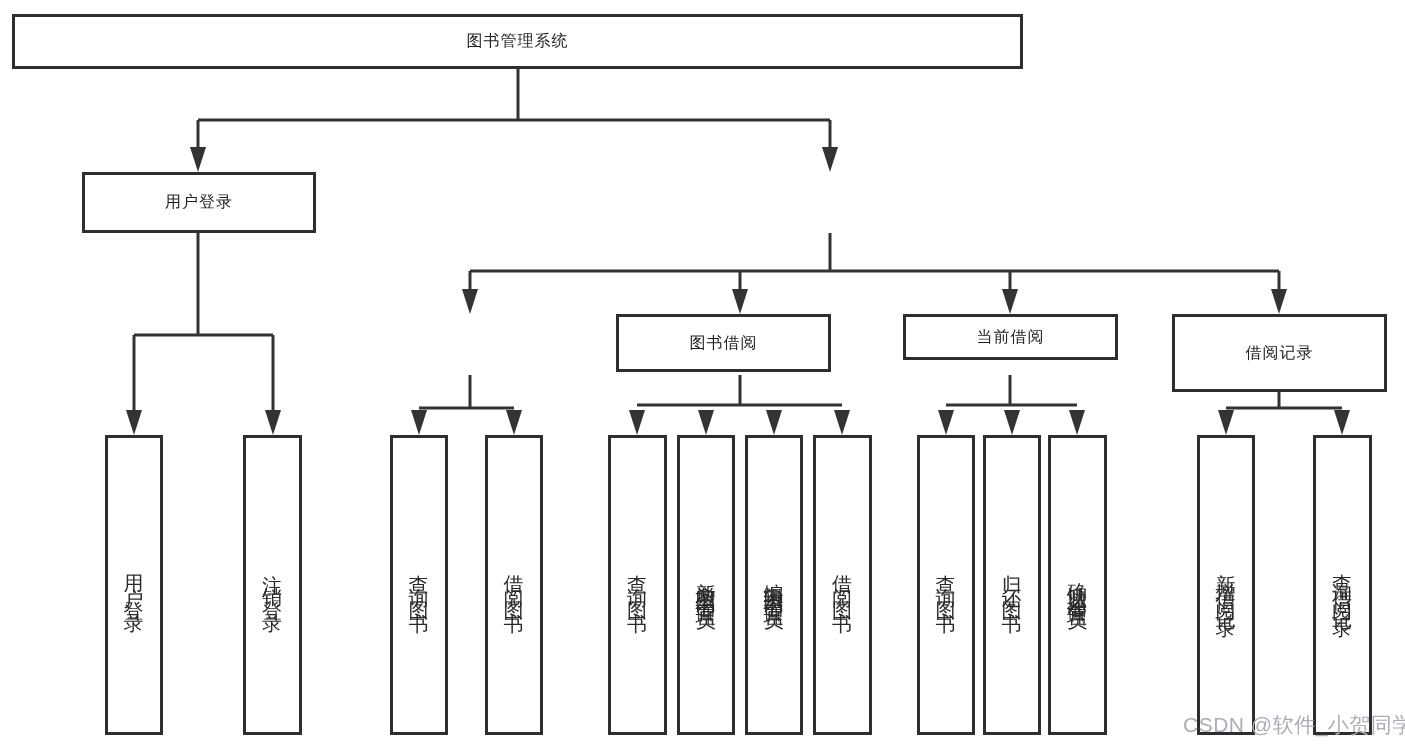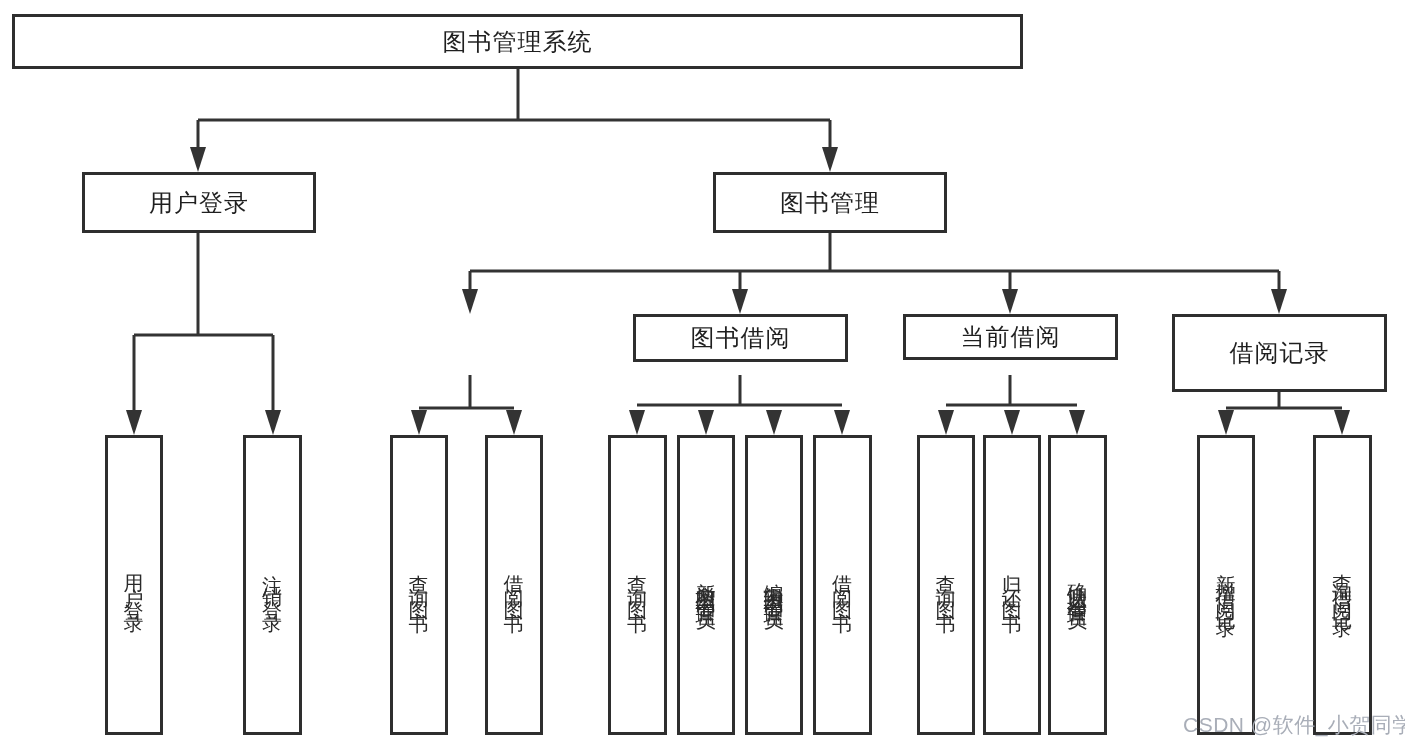--- a/index.html
+++ b/index.html
@@ -27,21 +27,21 @@
     box-sizing: border-box;
     border: 3px solid #2e2e2e;
     background: #ffffff;
     display: flex;
     align-items: center;
     justify-content: center;
     color: #1f1f1f;
     z-index: 2;
   }
   .node.hnode {
-    font-size: 24px;
+    font-size: 16px;
     letter-spacing: 1px;
   }
   .node.leaf span {
     writing-mode: vertical-rl;
     text-orientation: mixed;
     font-size: 20px;
     color: #2a2a2a;
     line-height: 1;
   }
   .vt-loose span { letter-spacing: 13px; }
@@ -56,21 +56,21 @@
     color: #a9aeb8;
     letter-spacing: 0.5px;
     white-space: nowrap;
   }
 
   
   #n-root        { left: 12px;   top: 14px;  width: 1011px; height: 55px; }
   #n-user-login  { left: 82px;   top: 172px; width: 234px;  height: 61px; }
   #n-book-mgmt   { left: 713px;  top: 172px; width: 234px;  height: 61px; }
   #n-new-rec     { left: 363px;  top: 314px; width: 215px;  height: 61px; }
-  #n-borrowing   { left: 633px;  top: 314px; width: 215px;  height: 48px; }
+  #n-borrowing   { left: 616px;  top: 314px; width: 215px;  height: 58px; }
   #n-current     { left: 903px;  top: 314px; width: 215px;  height: 46px; }
   #n-records     { left: 1172px; top: 314px; width: 215px;  height: 78px; }
 
   #l-login       { left: 105px;  top: 435px; width: 58px; height: 300px; }
   #l-logout      { left: 243px;  top: 435px; width: 59px; height: 300px; }
   #l-rec-query   { left: 390px;  top: 435px; width: 58px; height: 300px; }
   #l-rec-borrow  { left: 485px;  top: 435px; width: 58px; height: 300px; }
   #l-bor-query   { left: 608px;  top: 435px; width: 59px; height: 300px; }
   #l-bor-add     { left: 677px;  top: 435px; width: 58px; height: 300px; }
   #l-bor-edit    { left: 745px;  top: 435px; width: 58px; height: 300px; }
@@ -142,23 +142,20 @@
     </g>
   </svg>
 
   <div class="node hnode" id="n-root">
     <span>图书管理系统</span>
   </div>
 
   <div class="node hnode" id="n-user-login">
     <span>用户登录</span>
   </div>
-  <div class="node hnode" id="n-book-mgmt">
-    <span>图书管理</span>
-  </div>
 
   <div class="node hnode" id="n-borrowing">
     <span>图书借阅</span>
   </div>
   <div class="node hnode" id="n-current">
     <span>当前借阅</span>
   </div>
   <div class="node hnode" id="n-records">
     <span>借阅记录</span>
   </div>

